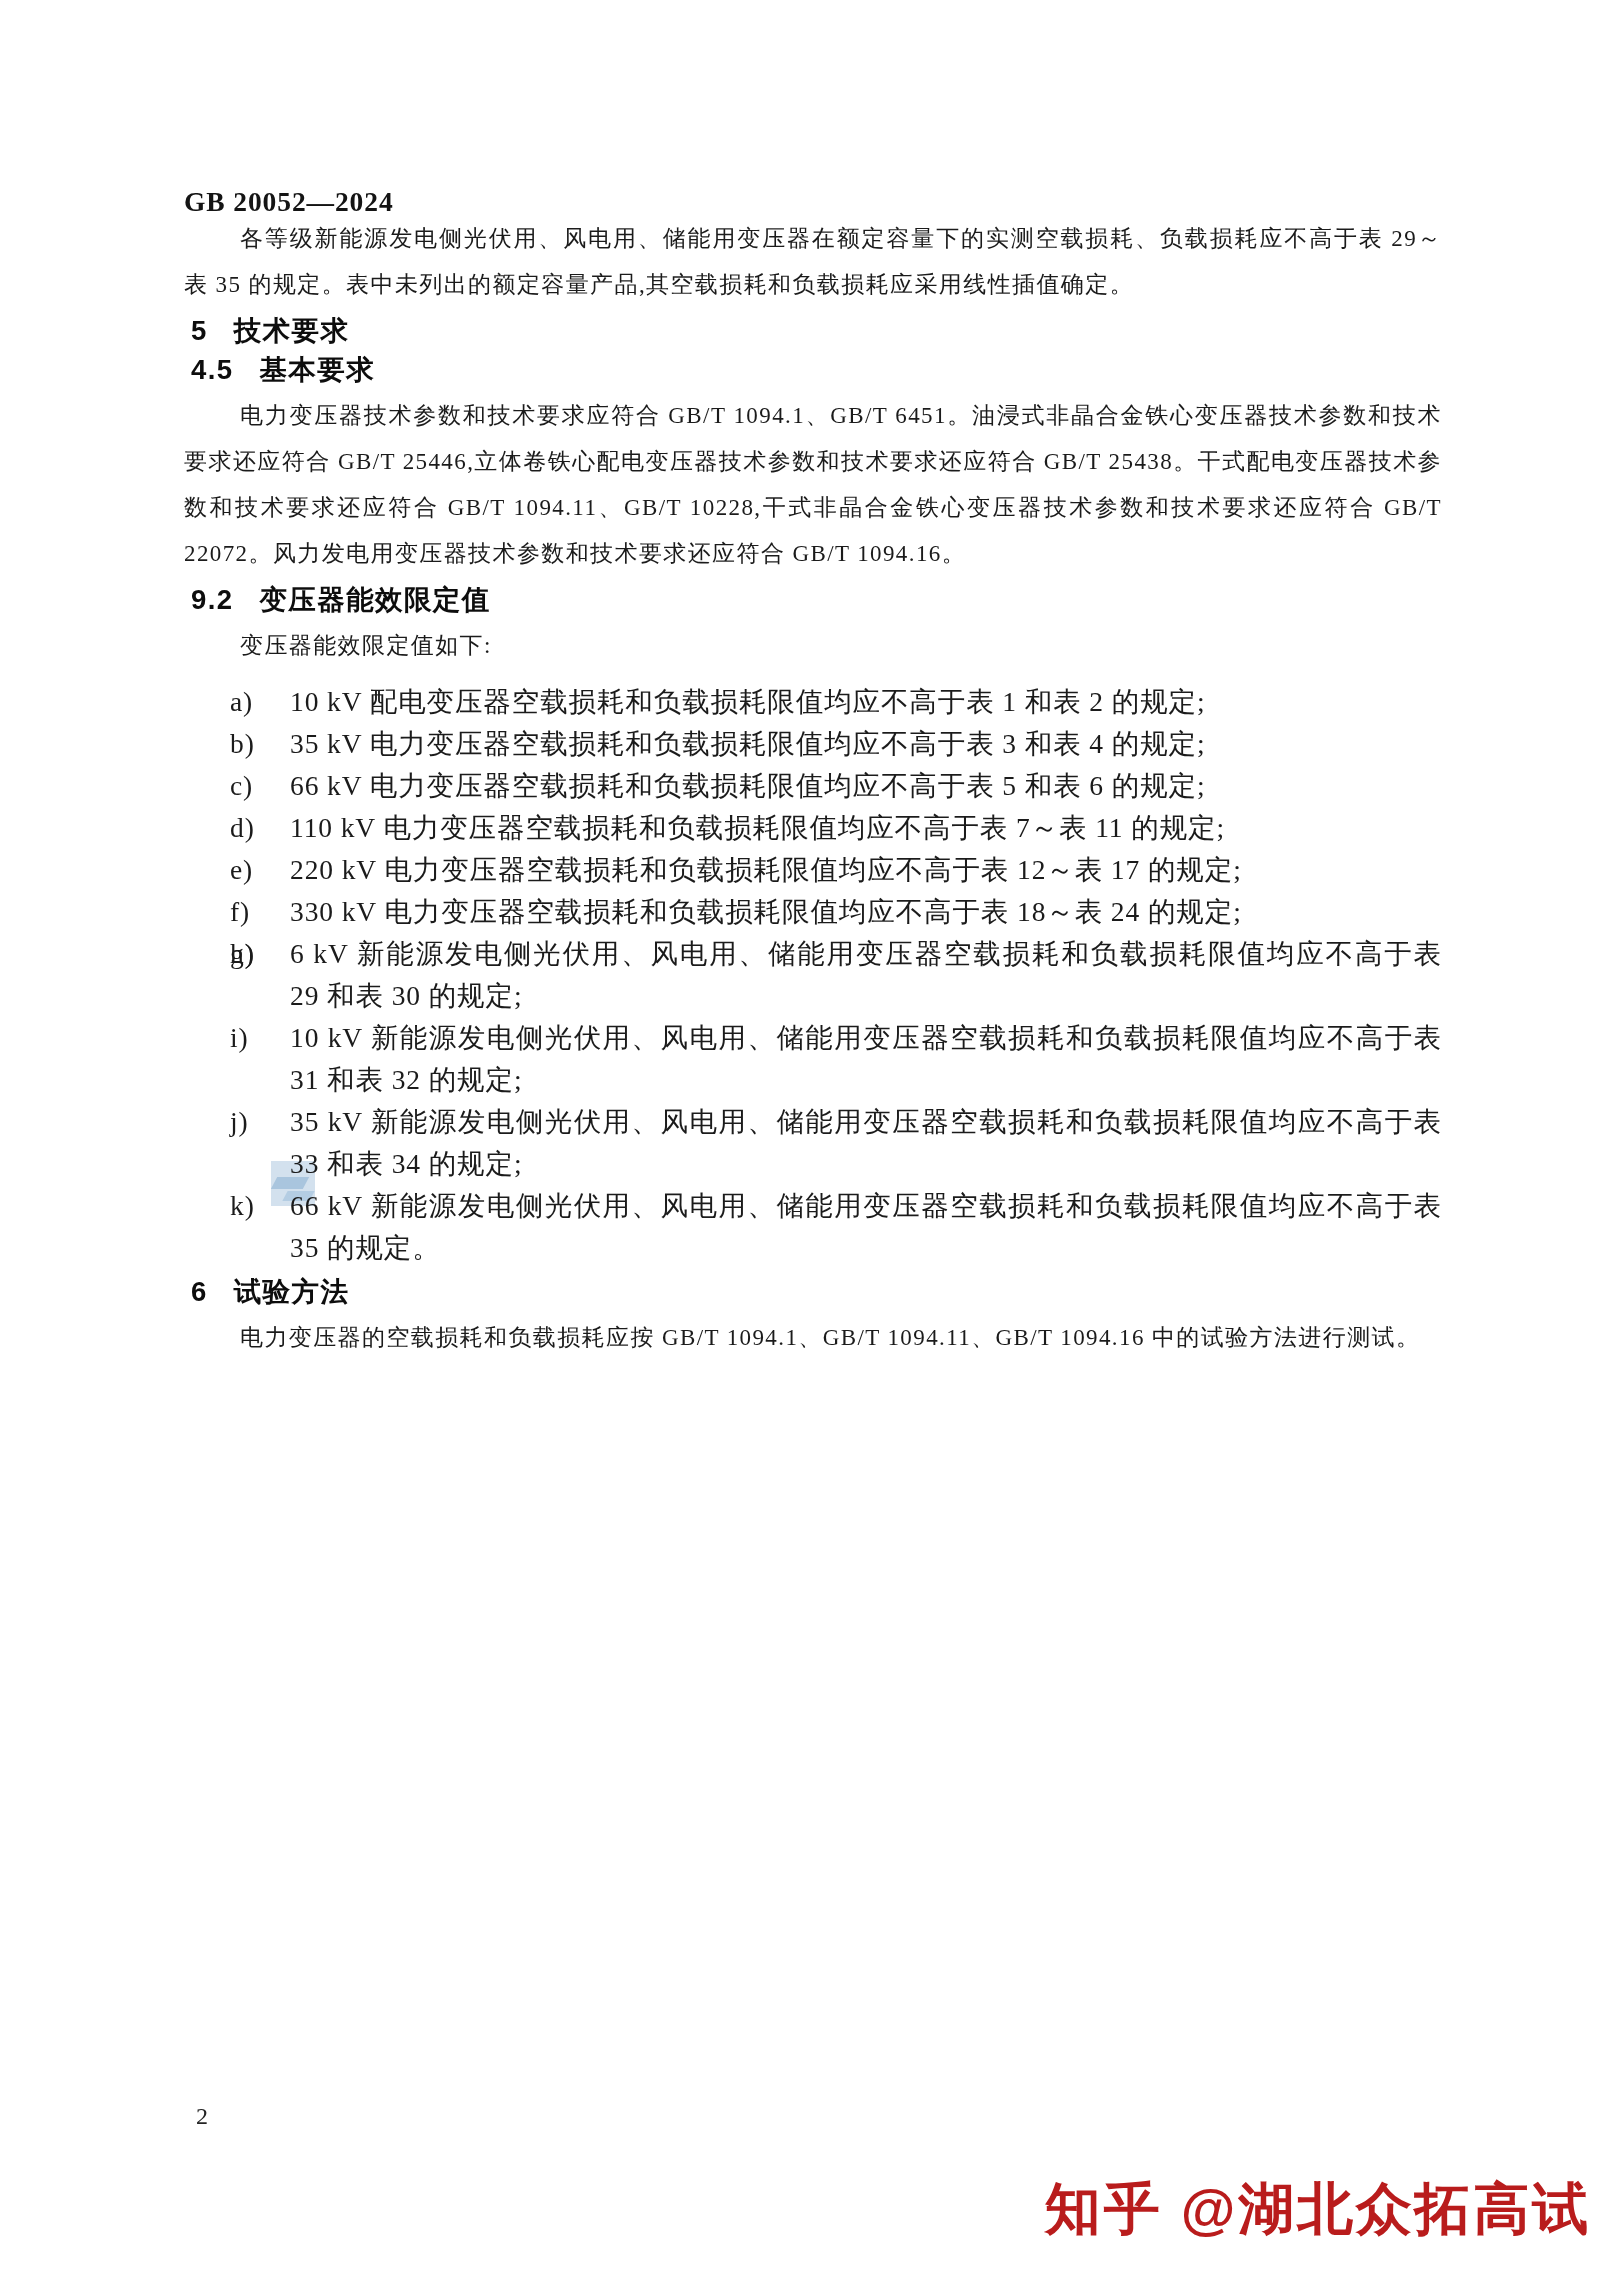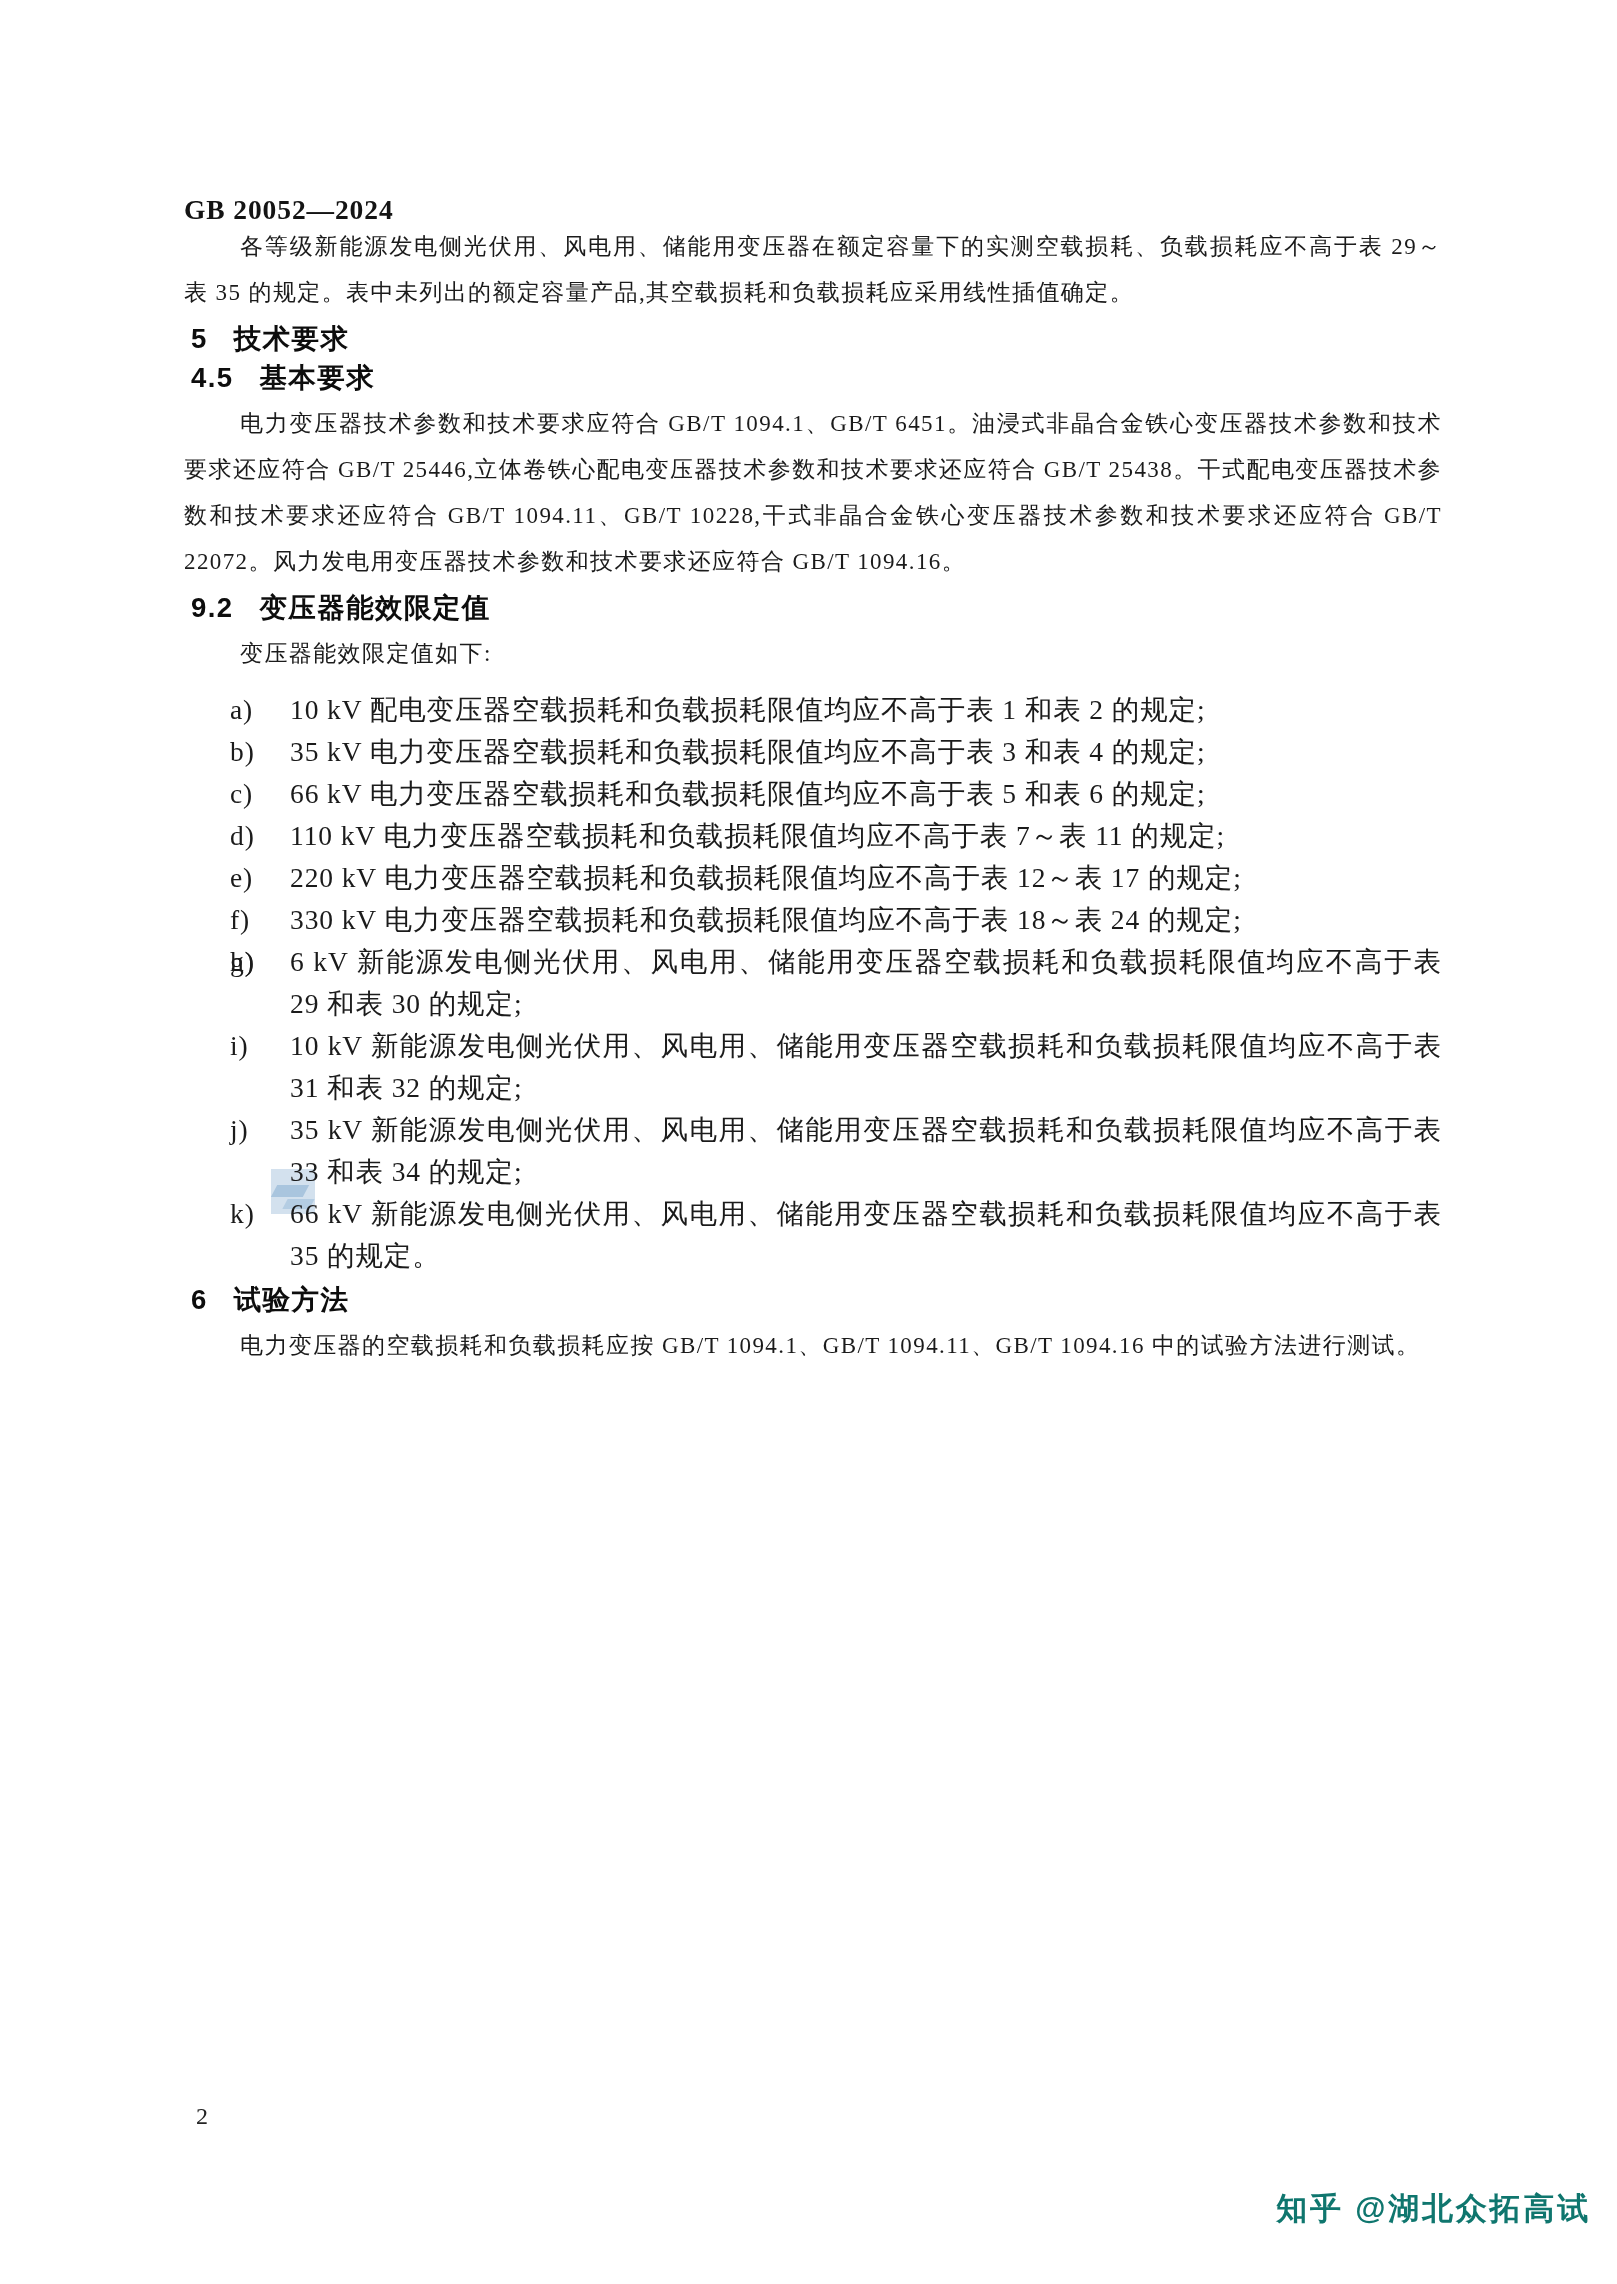--- a/index.html
+++ b/index.html
@@ -9,21 +9,21 @@
     background: #ffffff;
     position: relative;
     overflow: hidden;
     font-family: "Liberation Serif", "DejaVu Serif", serif;
     color: #1b1b1b;
   }
   .page { position: absolute; inset: 0; background: #ffffff; }
   .content {
     position: absolute;
     left: 184px;
-    top: 8px;
+    top: 0;
     width: 1258px;
     z-index: 1;
   }
   .std-code {
     margin-top: 187px;
     font-size: 27.5px;
     line-height: 29px;
     font-weight: 700;
     letter-spacing: 0.9px;
     color: #141414;
@@ -112,24 +112,24 @@
     font-size: 24px;
     line-height: 27.5px;
     color: #242424;
   }
   .watermark {
     position: absolute;
     right: 27px;
     top: 2184px;
     font-family: "Liberation Sans", "DejaVu Sans", sans-serif;
     font-weight: 700;
-    font-size: 31px;
+    font-size: 56px;
     line-height: 50px;
     letter-spacing: 2.8px;
-    color: #0f766e;
+    color: #b91c1c;
     white-space: nowrap;
     z-index: 3;
   }
 </style>
 </head>
 <body>
 
 <div class="page">
   <div class="content">
 

